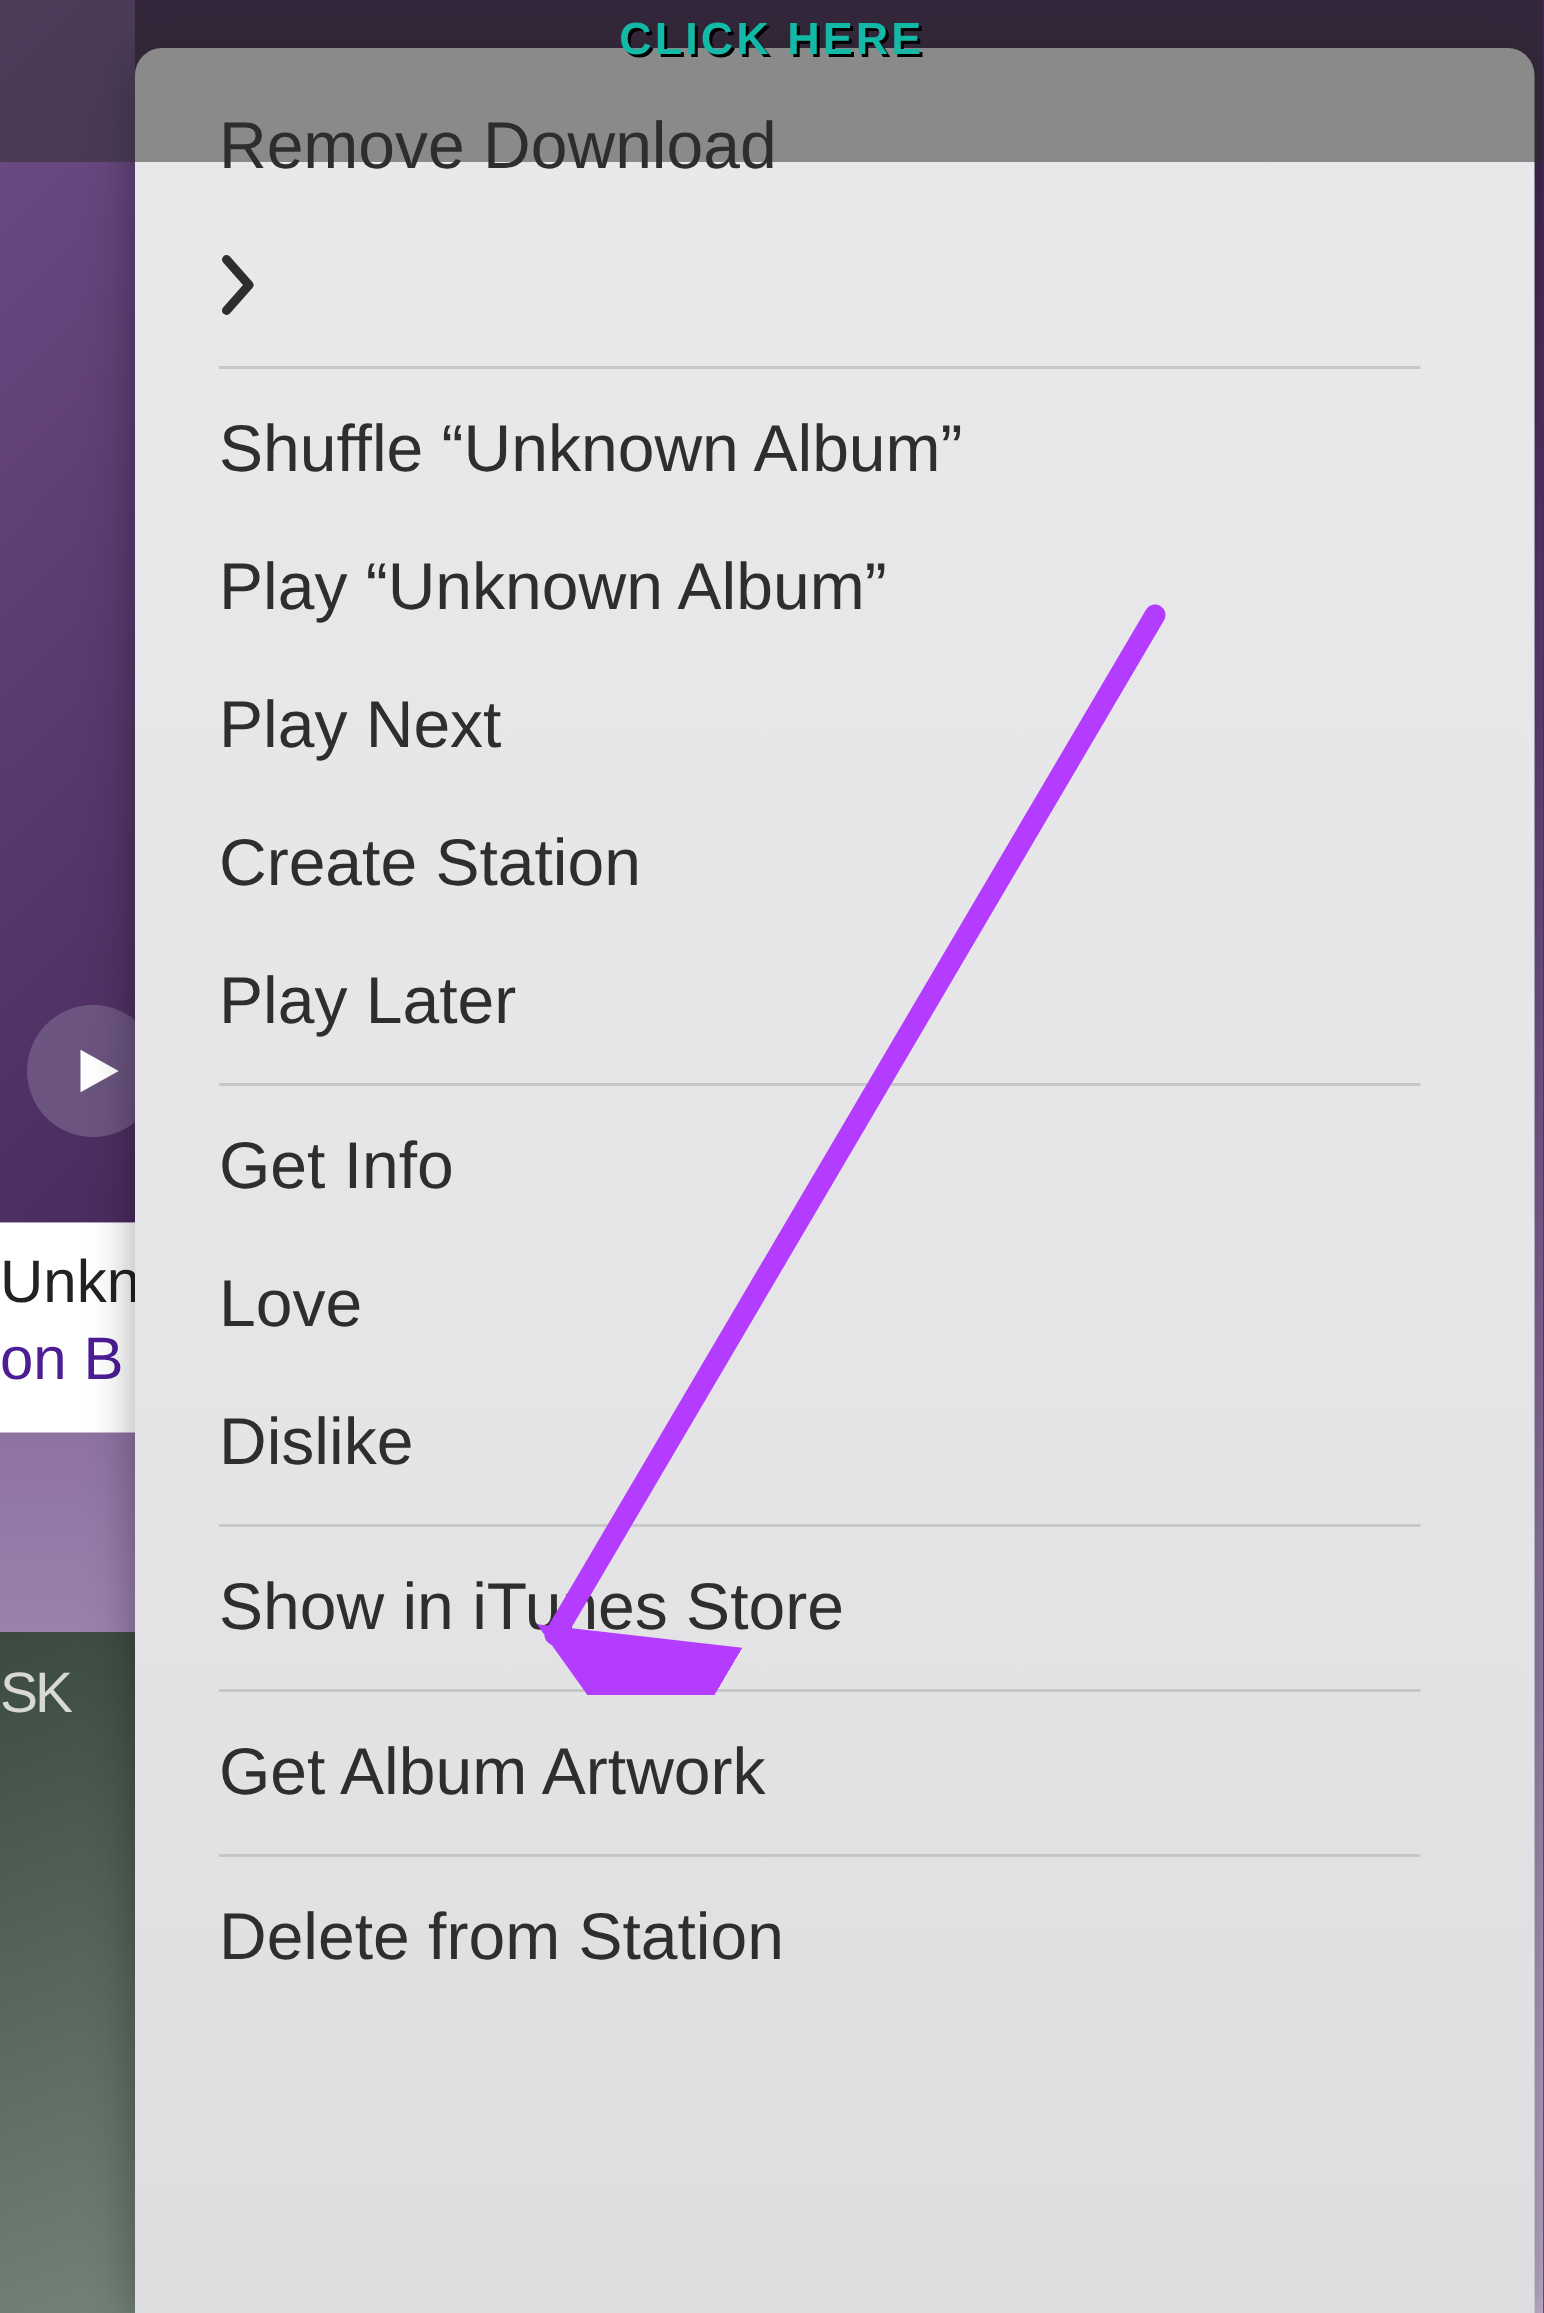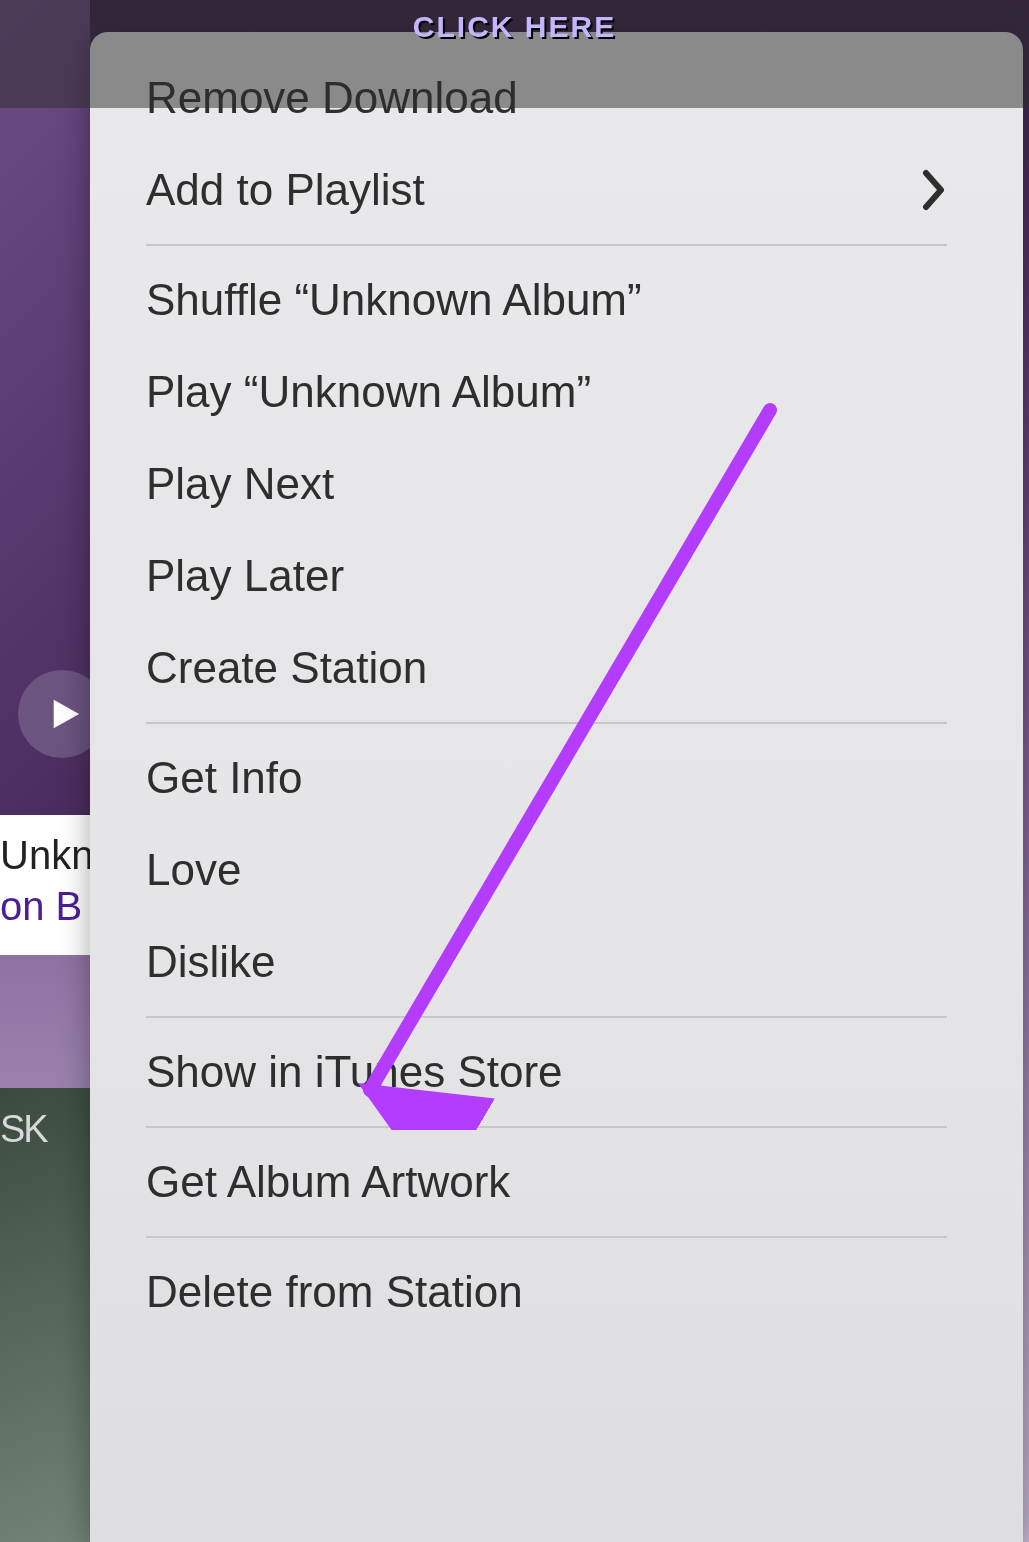--- a/index.html
+++ b/index.html
@@ -63,21 +63,21 @@
     transform: translateX(-50%);
     text-align: center;
     z-index: 60;
     pointer-events: none;
   }
   .cta .line1 {
     font-family: "Arial Black", Arial, sans-serif;
     font-weight: 900;
     font-size: 30px;
     letter-spacing: 2px;
-    color: #c4b5fd;
+    color: #14b8a6;
     text-shadow: 2px 2px 0 #000;
   }
   .cta .line2 {
     font-family: "Arial Black", Arial, sans-serif;
     font-weight: 900;
     font-size: 48px;
     color: #ffe81a;
     text-shadow: 3px 3px 0 #000, -1px -1px 0 #000, 1px -1px 0 #000, -1px 1px 0 #000;
     font-style: italic;
     margin-top: -8px;
@@ -141,40 +141,39 @@
 <div class="second-album">
   <div class="sk">SK</div>
 </div>
 
 <div class="menu">
   <div class="menu-inner" id="menu-inner">
       <div class="item">
         <span>Remove Download</span>
       </div>
       <div class="item">
-        <span>Add to Playlist</span>
         <svg class="chev" viewBox="0 0 26 42">
           <path d="M5 4 L20 21 L5 38"></path>
         </svg>
       </div>
       <div class="divider"></div>
       <div class="item">
         <span>Shuffle “Unknown Album”</span>
       </div>
       <div class="item">
         <span>Play “Unknown Album”</span>
       </div>
       <div class="item">
         <span>Play Next</span>
       </div>
       <div class="item">
+        <span>Create Station</span>
+      </div>
+      <div class="item">
         <span>Play Later</span>
-      </div>
-      <div class="item">
-        <span>Create Station</span>
       </div>
       <div class="divider"></div>
       <div class="item">
         <span>Get Info</span>
       </div>
       <div class="item">
         <span>Love</span>
       </div>
       <div class="item">
         <span>Dislike</span>

